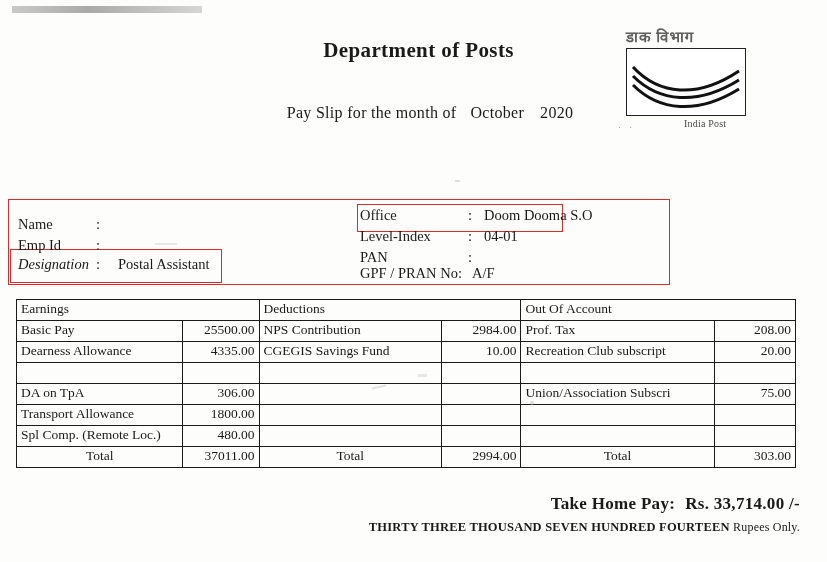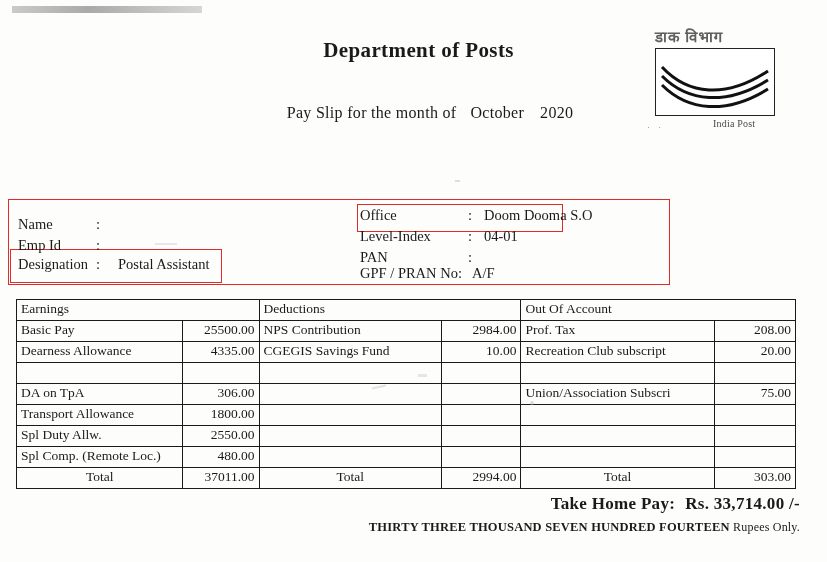--- a/index.html
+++ b/index.html
@@ -55,21 +55,21 @@
     font-weight: normal;
     letter-spacing: .3px;
   }
   .subtitle .sp { display: inline-block; }
   .subtitle .month { margin-left: 14px; }
   .subtitle .year { margin-left: 16px; }
 
   
   .logo-wrap {
     position: absolute;
-    left: 647px;
+    left: 618px;
     top: 26px;
     width: 140px;
     height: 108px;
   }
   .logo-hindi {
     position: absolute;
     left: 8px;
     top: 0px;
     font-size: 15px;
     font-weight: bold;
@@ -121,21 +121,21 @@
   .fld { position: absolute; font-size: 14.5px; white-space: nowrap; }
   .fld .lab { display: inline-block; }
   .fld .colon { display: inline-block; width: 16px; text-align: left; }
   .fld .val { display: inline-block; }
 
   .f-name   { left: 18px;  top: 216px; }
   .f-name .lab { width: 78px; }
   .f-emp    { left: 18px;  top: 237px; }
   .f-emp .lab { width: 78px; }
   .f-desig  { left: 18px;  top: 256px; }
-  .f-desig .lab { width: 78px; }
+  .f-desig .lab { width: 78px; font-style: italic; }
   .f-desig .val { padding-left: 6px; }
 
   .f-office { left: 360px; top: 207px; }
   .f-office .lab { width: 108px; }
   .f-level  { left: 360px; top: 228px; }
   .f-level .lab { width: 108px; }
   .f-pan    { left: 360px; top: 249px; }
   .f-pan .lab { width: 108px; }
   .f-gpf    { left: 360px; top: 265px; }
   .f-gpf .lab { width: 108px; }
@@ -303,28 +303,20 @@
       </tr>
       <tr>
         <td class="c-lab">Transport Allowance</td>
         <td class="c-amt">1800.00</td>
         <td class="c-lab2"></td>
         <td class="c-amt2"></td>
         <td class="c-lab3"></td>
         <td class="c-amt3"></td>
       </tr>
       <tr>
-        <td class="c-lab">Spl Duty Allw.</td>
-        <td class="c-amt">2550.00</td>
-        <td class="c-lab2"></td>
-        <td class="c-amt2"></td>
-        <td class="c-lab3"></td>
-        <td class="c-amt3"></td>
-      </tr>
-      <tr>
         <td class="c-lab">Spl Comp. (Remote Loc.)</td>
         <td class="c-amt">480.00</td>
         <td class="c-lab2"></td>
         <td class="c-amt2"></td>
         <td class="c-lab3"></td>
         <td class="c-amt3"></td>
       </tr>
       <tr class="row-total">
         <td class="c-lab tot-lab">Total</td>
         <td class="c-amt">37011.00</td>

